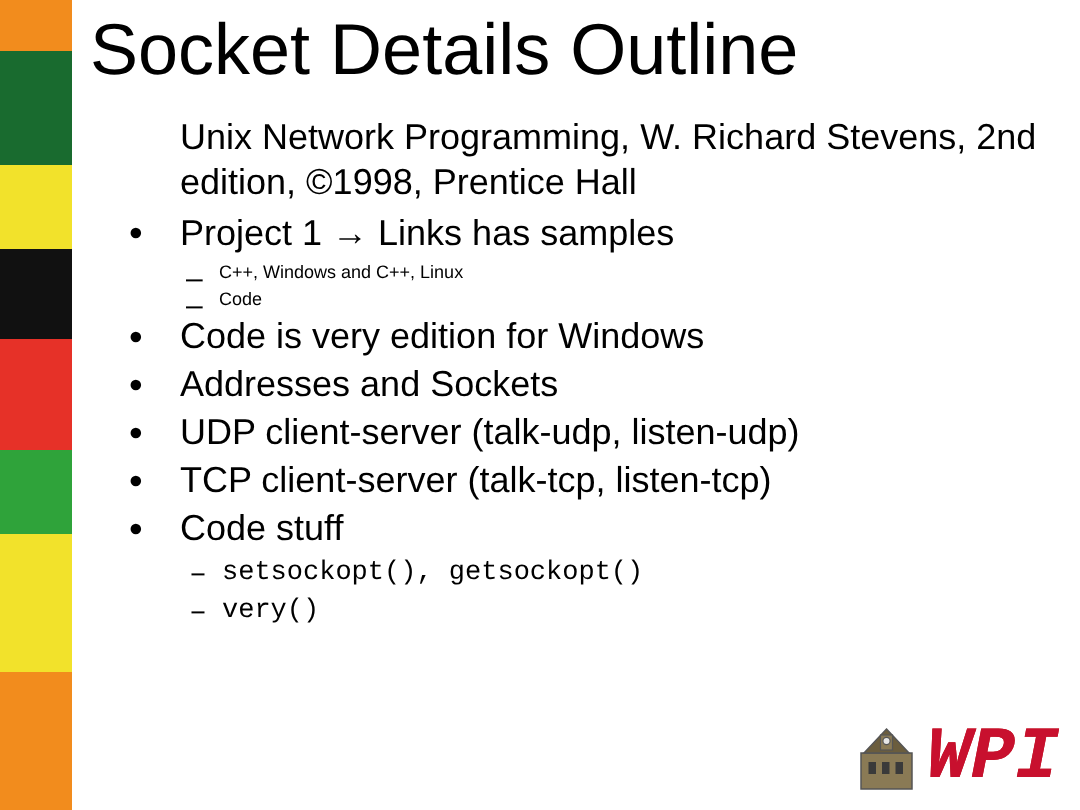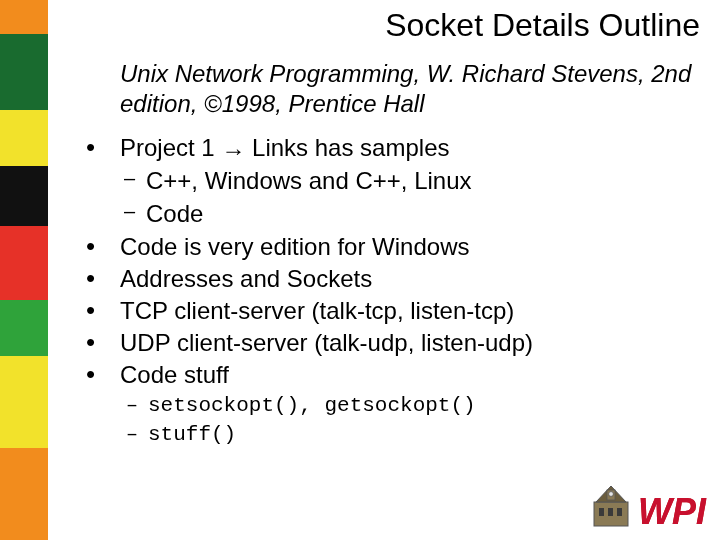--- a/index.html
+++ b/index.html
@@ -20,76 +20,75 @@
   }
   .slide {
     position: absolute;
     left: 60px;
     top: 8px;
     right: 20px;
     bottom: 0;
   }
   h1.title {
     margin: 0 0 16px 0;
-    text-align: right;
+    text-align: left;
     font-weight: normal;
-    font-size: 32px;
+    font-size: 48px;
     line-height: 1.1;
     font-family: "Comic Sans MS", "Comic Sans", cursive, sans-serif;
   }
   .body {
     padding-left: 60px;
     font-size: 24px;
     line-height: 1.25;
   }
   .lead-italic {
-    font-style: italic;
-    margin-bottom: 14px;
+    margin-bottom: 4px;
   }
   .l1 {
     position: relative;
     margin: 2px 0;
   }
   .l1::before {
     content: "•";
     position: absolute;
     left: -34px;
     top: -2px;
     font-size: 26px;
   }
   .l2 {
     position: relative;
     margin: 3px 0 3px 26px;
-    font-size: 24px;
+    font-size: 12px;
   }
   .l2::before {
     content: "–";
     position: absolute;
     left: -22px;
     top: 0;
     font-size: 20px;
   }
   .mono {
     font-family: "Courier New", Courier, monospace;
-    font-size: 21px;
+    font-size: 18px;
     margin-left: 28px;
   }
   .logo {
     position: absolute;
     right: 14px;
     bottom: 10px;
     display: flex;
     align-items: flex-end;
     gap: 6px;
   }
   .logo-wpi {
-    font-family: Liberation Sans, sans-serif;
+    font-family: Liberation Mono, monospace;
     font-weight: 900;
     font-style: italic;
-    font-size: 36px;
+    font-size: 49px;
     letter-spacing: 0px;
     line-height: 1;
     background: linear-gradient(180deg,#b11 0%, #b11 55%, #7a0e0e 100%);
     -webkit-background-clip: text;
     background-clip: text;
     color: #c8102e;
   }
 </style>
 </head>
 <body>
@@ -110,25 +109,25 @@
 
   <div class="body">
     <div class="lead-italic">Unix Network Programming, W. Richard Stevens, 2nd edition, ©1998, Prentice Hall</div>
 
     <div class="l1">Project 1 → Links has samples</div>
     <div class="l2">C++, Windows and C++, Linux</div>
     <div class="l2">Code</div>
 
     <div class="l1">Code is very edition for Windows</div>
     <div class="l1">Addresses and Sockets</div>
+    <div class="l1">UDP client-server (talk-udp, listen-udp)</div>
     <div class="l1">TCP client-server (talk-tcp, listen-tcp)</div>
-    <div class="l1">UDP client-server (talk-udp, listen-udp)</div>
     <div class="l1">Code stuff</div>
     <div class="l2 mono">setsockopt(), getsockopt()</div>
-    <div class="l2 mono">stuff()</div>
+    <div class="l2 mono">very()</div>
   </div>
 </div>
 
 <div class="logo">
   <svg width="42" height="46" viewBox="0 0 42 46">
     <rect x="4" y="18" width="34" height="24" fill="#8a7a55" stroke="#555" stroke-width="1"></rect>
     <rect x="9" y="24" width="5" height="8" fill="#3a3a3a"></rect>
     <rect x="18" y="24" width="5" height="8" fill="#3a3a3a"></rect>
     <rect x="27" y="24" width="5" height="8" fill="#3a3a3a"></rect>
     <polygon points="21,2 36,18 6,18" fill="#6b5d3d" stroke="#555" stroke-width="1"></polygon>

